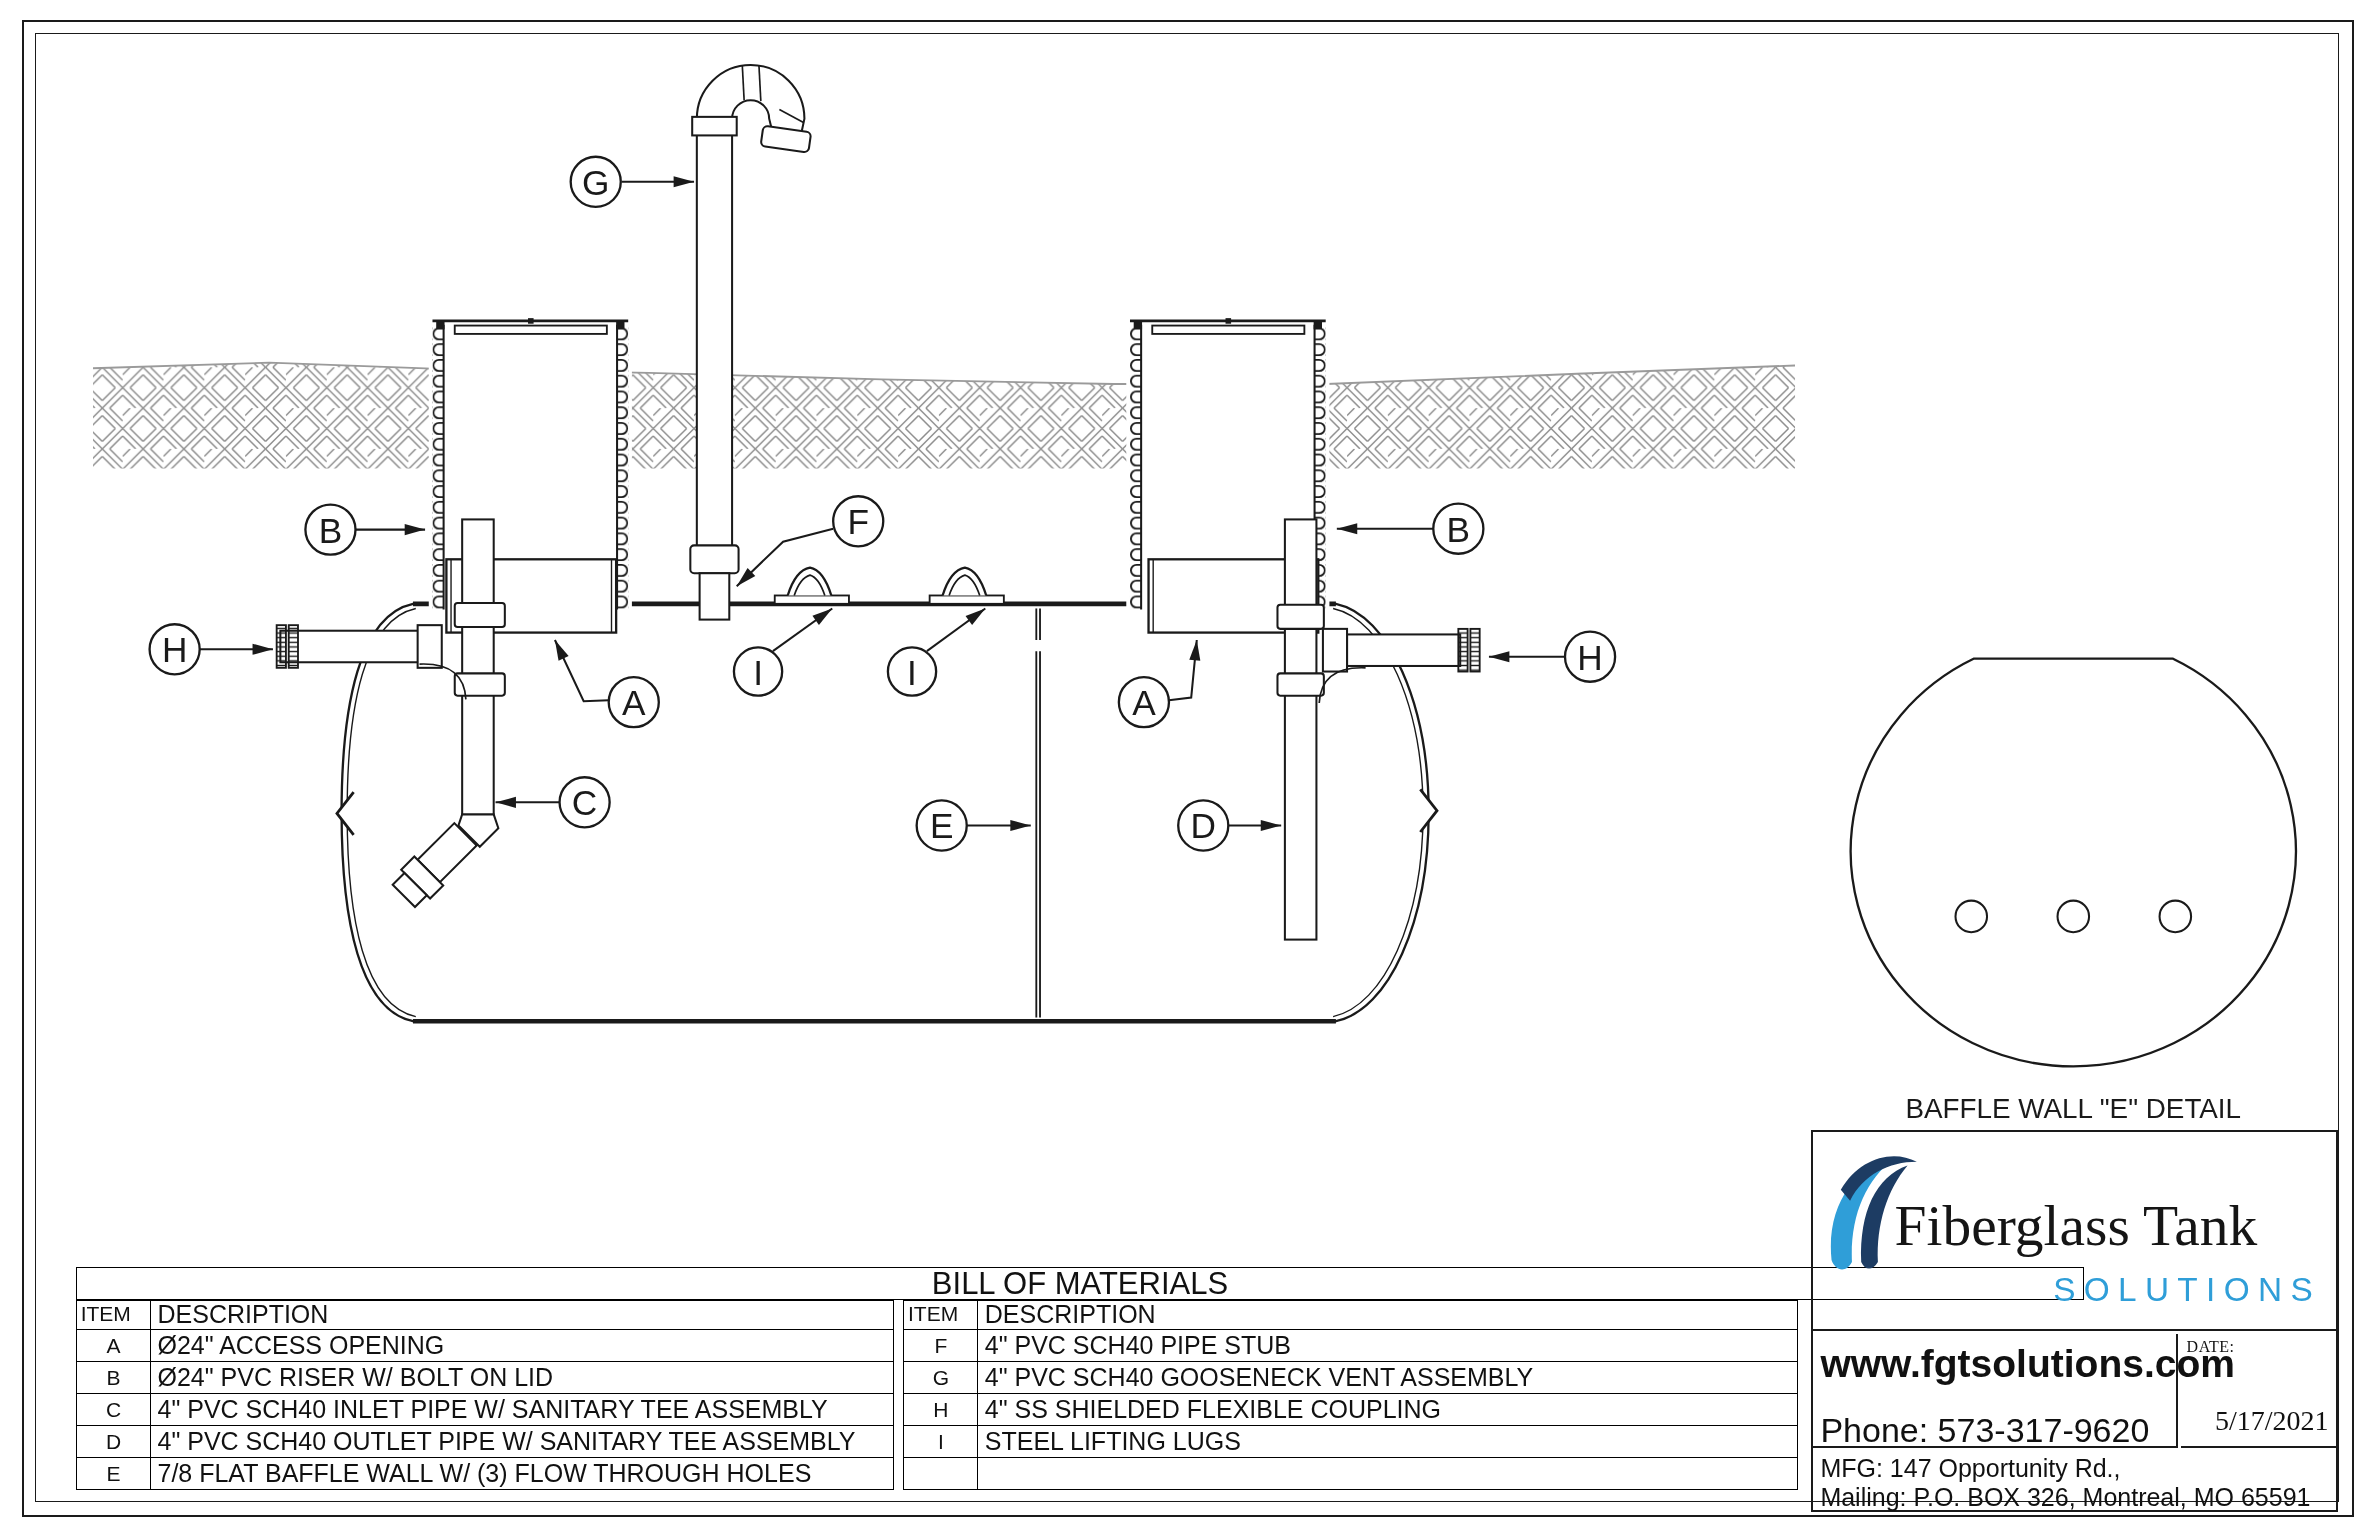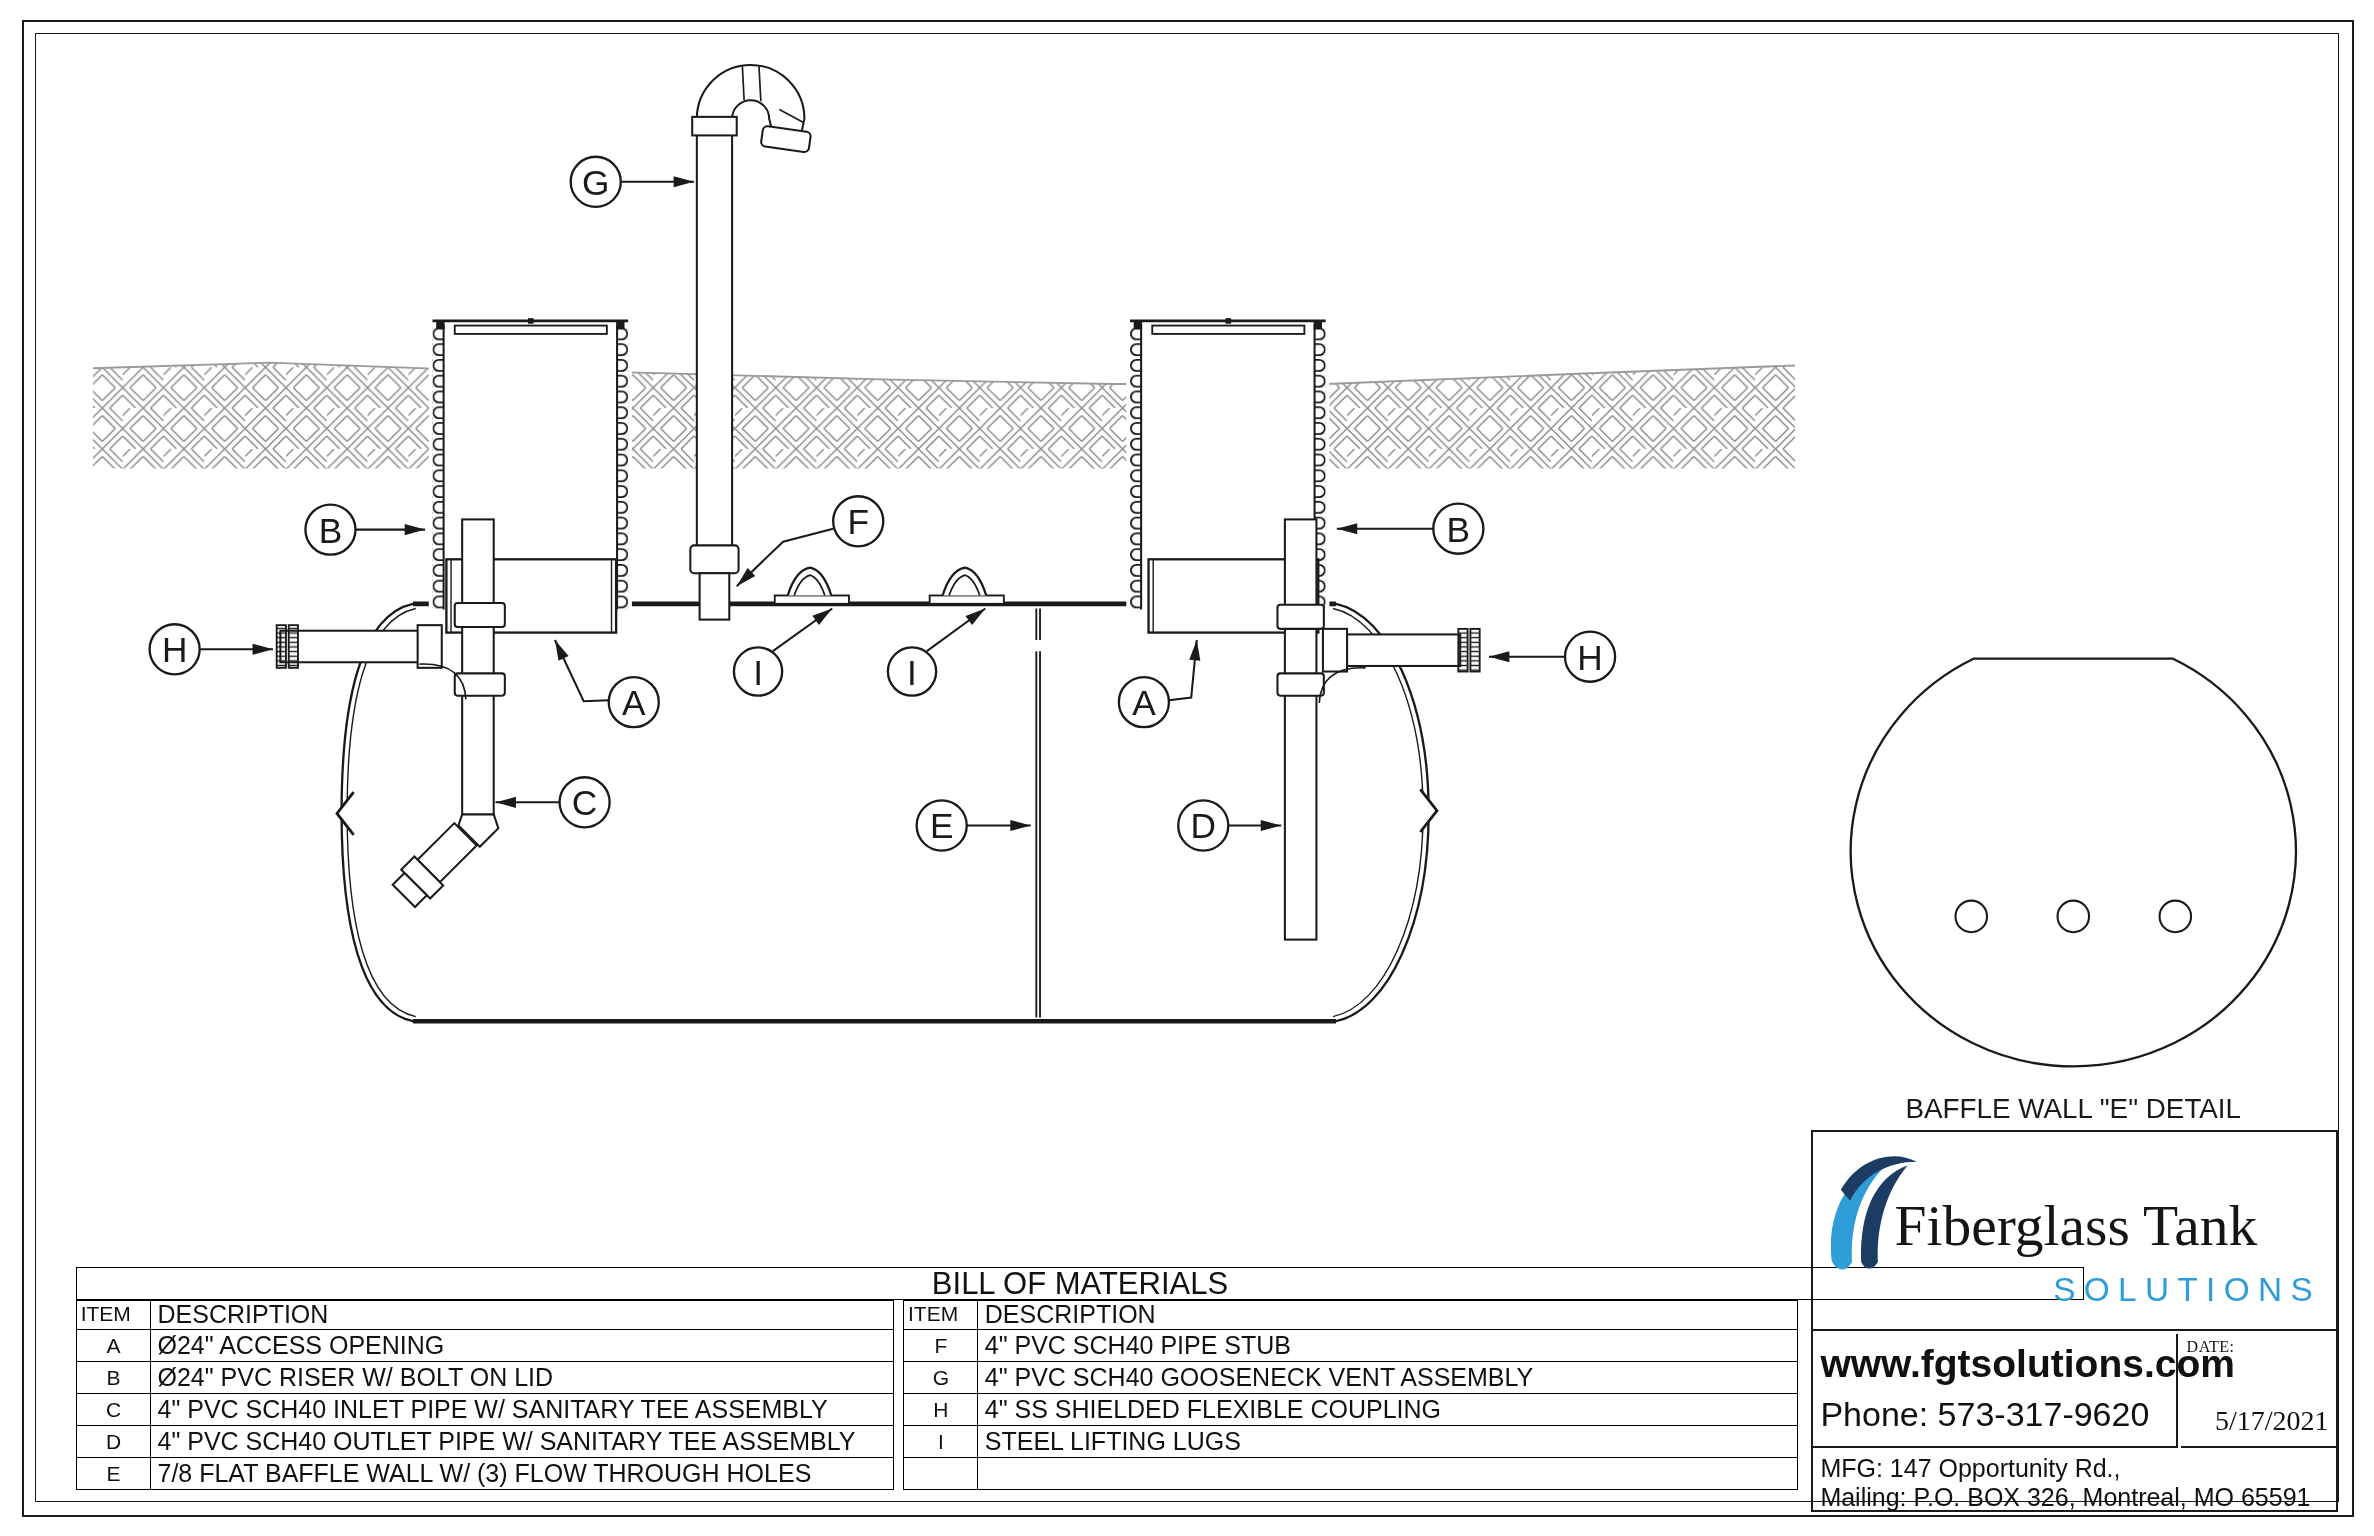--- a/index.html
+++ b/index.html
@@ -29,21 +29,21 @@
              white-space:nowrap;overflow:hidden;}
   .hdr .cell-desc{line-height:26px;}
   
   .tblock{position:absolute;left:1811px;top:1130px;width:527px;height:382px;box-sizing:border-box;
           border:2.8px solid #1a1a1a;}
   .tb-logo{position:absolute;left:0;top:0;width:100%;height:199px;box-sizing:border-box;
            border-bottom:2.8px solid #1a1a1a;}
   .tb-contact{position:absolute;left:0;top:202px;width:365px;height:114px;box-sizing:border-box;
               border-right:2.8px solid #1a1a1a;border-bottom:2.8px solid #1a1a1a;padding:5.6px 0 0 7.4px;}
   .tb-www{font-size:39px;line-height:48px;white-space:nowrap;font-weight:bold;}
-  .tb-phone{font-size:34px;line-height:52px;white-space:nowrap;}
+  .tb-phone{font-size:34px;line-height:52px;white-space:nowrap;margin-top:16px;}
   .tb-date{position:absolute;left:368px;top:202px;right:0;height:114px;box-sizing:border-box;
            border-bottom:2.8px solid #1a1a1a;font-family:Liberation Serif, serif;}
   .tb-date-label{position:absolute;left:5.6px;top:3.7px;font-size:16px;letter-spacing:0.5px;}
   .tb-date-value{position:absolute;right:7.4px;bottom:9.3px;font-size:28px;}
   .tb-mfg{position:absolute;left:0;top:319px;width:100%;box-sizing:border-box;padding:2.8px 0 0 7.4px;
           font-size:25px;line-height:29px;white-space:nowrap;}
 </style>
 </head>
 <body>
 

